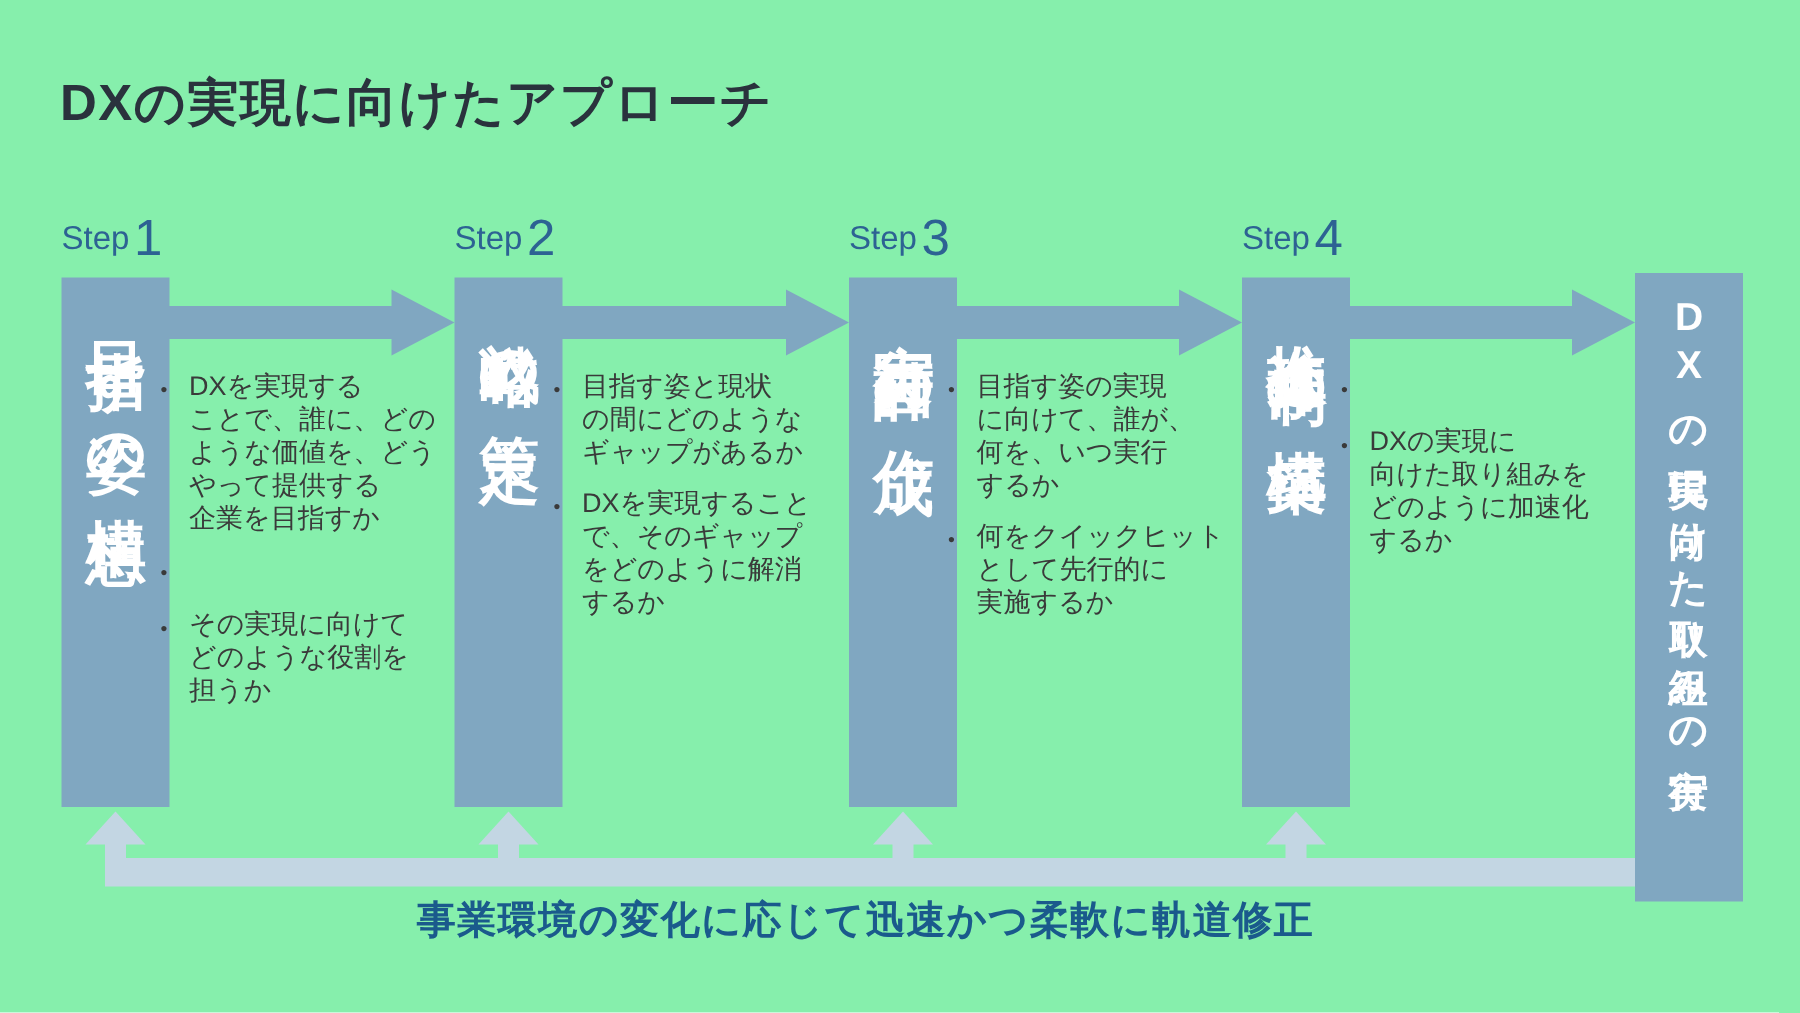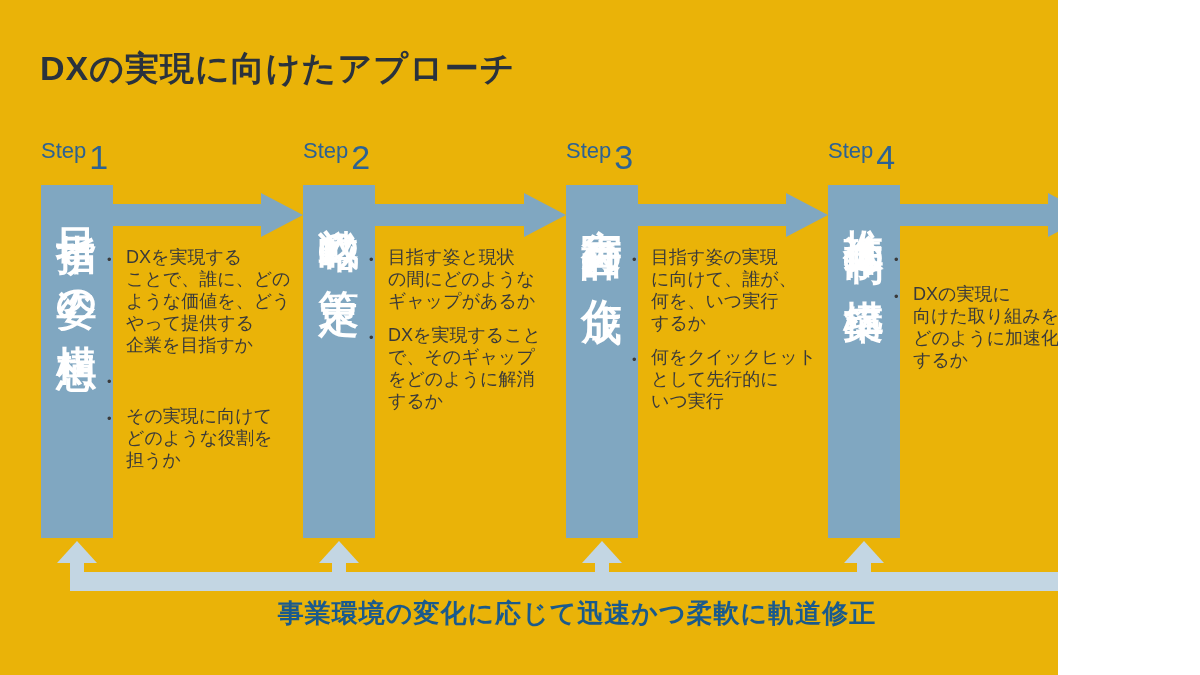--- a/index.html
+++ b/index.html
@@ -1,25 +1,25 @@
 <!DOCTYPE html>
 <html><head>
 <meta charset="utf-8">
 <style>
   html,body{margin:0;padding:0;background:#fff;}
   #canvas{
-    position:relative;width:1058px;height:675px;background:#eab308;
+    position:relative;width:1200px;height:675px;background:#86efac;
     overflow:hidden;font-family:"Liberation Sans",sans-serif;
   }
   .title{
     position:absolute;left:40px;top:46px;font-size:34px;font-weight:700;
     color:#2A323D;letter-spacing:1px;white-space:nowrap;
   }
   .step-label{
-    position:absolute;top:138px;height:42px;display:flex;align-items:flex-start;
+    position:absolute;top:138px;height:42px;display:flex;align-items:center;
     color:#2D6293;
   }
   .step-label .prefix{font-size:22px;font-weight:400;}
   .step-label .num{font-size:34px;font-weight:400;margin-left:3px;}
   .col{
     position:absolute;top:185px;width:72px;height:353px;background:#80A7C1;
     display:flex;justify-content:center;
   }
   .vtext{
     writing-mode:vertical-rl;text-orientation:upright;color:#ffffff;
@@ -155,21 +155,21 @@
       <span class="dot">•</span>
       <span class="txt">目指す姿の実現
 に向けて、誰が、
 何を、いつ実行
 するか</span>
     </div>
     <div class="bullet">
       <span class="dot">•</span>
       <span class="txt">何をクイックヒット
 として先行的に
-いつ実行</span>
+実施するか</span>
     </div>
   </div>
 
   <div class="bullets b4">
     <div class="bullet">
       <span class="dot">•</span>
     </div>
     <div class="bullet">
       <span class="dot">•</span>
       <span class="txt">DXの実現に

